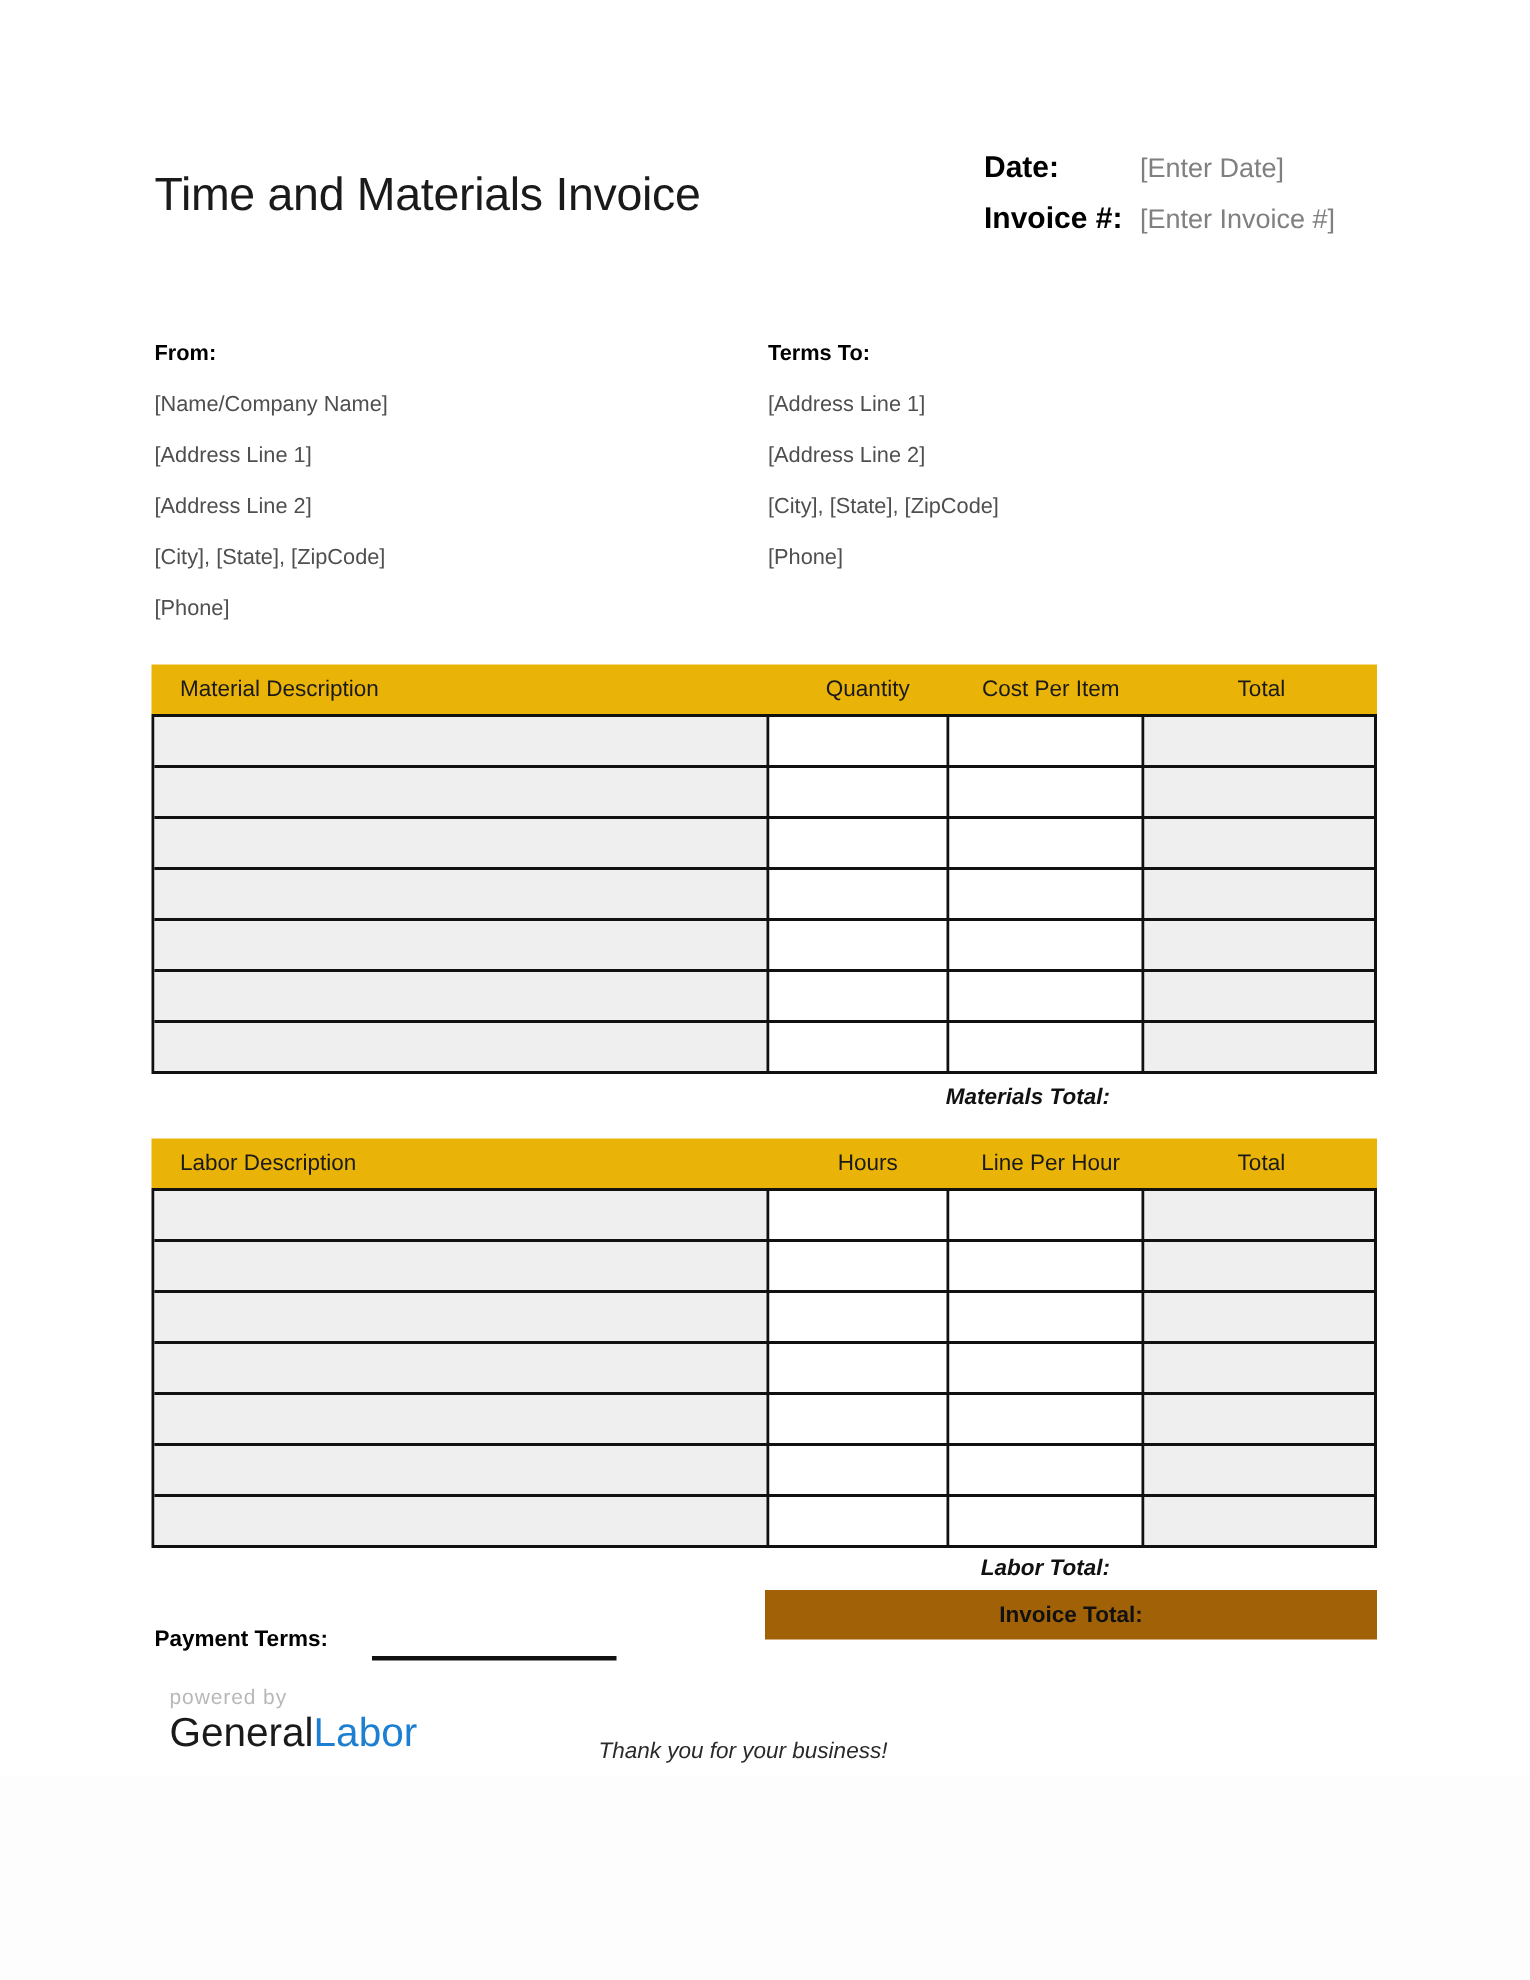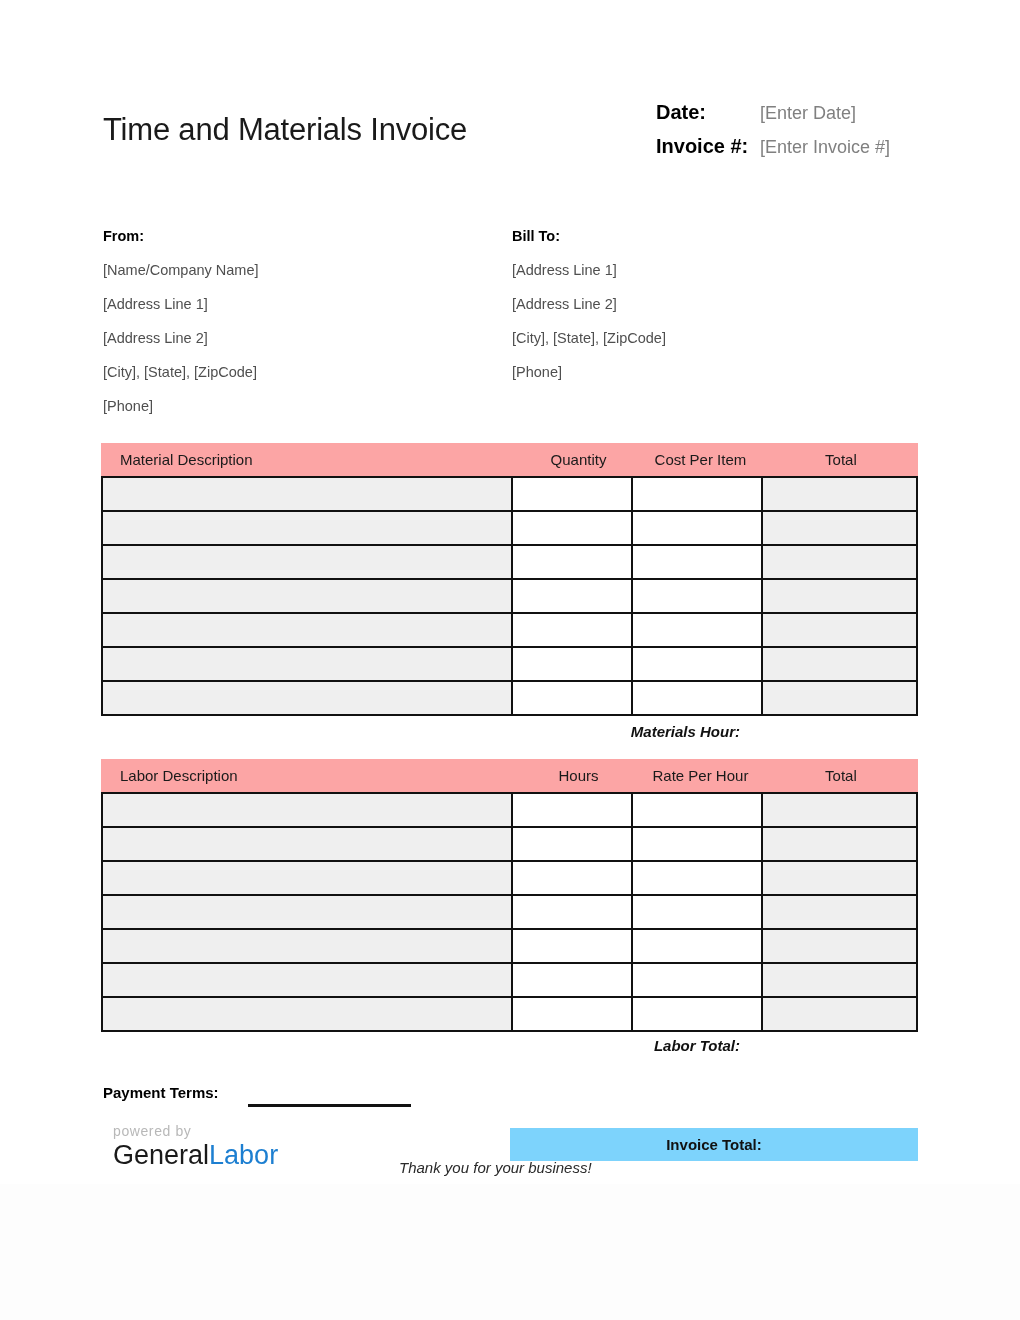--- a/index.html
+++ b/index.html
@@ -88,21 +88,21 @@
   .tbl {
     position: absolute;
     left: 101px;
     width: 817px;
   }
   .tbl.materials { top: 443px; }
   .tbl.labor     { top: 759px; }
 
   .thead {
     display: flex;
-    background: #fca5a5;
+    background: #eab308;
     height: 33px;
     align-items: center;
   }
   .th {
     font-size: 15px;
     color: #1a1a1a;
     font-weight: 400;
     white-space: nowrap;
   }
   .th.desc  { width: 410px; padding-left: 19px; text-align: left; }
@@ -160,24 +160,24 @@
     left: 248px;
     top: 1104px;
     width: 163px;
     height: 0;
     border-bottom: 3px solid #111111;
   }
 
   .invoice-total-band {
     position: absolute;
     left: 510px;
-    top: 1128px;
+    top: 1060px;
     width: 408px;
     height: 33px;
-    background: #7dd3fc;
+    background: #a16207;
     display: flex;
     align-items: center;
     justify-content: center;
   }
   .invoice-total-label {
     font-size: 15px;
     font-weight: bold;
     color: #111;
     white-space: nowrap;
   }
@@ -233,21 +233,21 @@
   <div class="addr from">
     <div class="addr-title">From:</div>
     <div class="addr-line">[Name/Company Name]</div>
     <div class="addr-line">[Address Line 1]</div>
     <div class="addr-line">[Address Line 2]</div>
     <div class="addr-line">[City], [State], [ZipCode]</div>
     <div class="addr-line">[Phone]</div>
   </div>
 
   <div class="addr billto">
-    <div class="addr-title">Bill To:</div>
+    <div class="addr-title">Terms To:</div>
     <div class="addr-line">[Address Line 1]</div>
     <div class="addr-line">[Address Line 2]</div>
     <div class="addr-line">[City], [State], [ZipCode]</div>
     <div class="addr-line">[Phone]</div>
   </div>
 
   <div class="tbl materials">
     <div class="thead">
       <div class="th desc">Material Description</div>
       <div class="th c1">Quantity</div>
@@ -293,27 +293,27 @@
         </div>
         <div class="trow">
           <div class="td desc"></div>
           <div class="td c1"></div>
           <div class="td c2"></div>
           <div class="td c3"></div>
         </div>
       </div>
   </div>
 
-  <div class="subtotal materials">Materials Hour:</div>
+  <div class="subtotal materials">Materials Total:</div>
 
   <div class="tbl labor">
     <div class="thead">
       <div class="th desc">Labor Description</div>
       <div class="th c1">Hours</div>
-      <div class="th c2">Rate Per Hour</div>
+      <div class="th c2">Line Per Hour</div>
       <div class="th c3">Total</div>
     </div>
     <div class="tbody" id="labor-body">
         <div class="trow">
           <div class="td desc"></div>
           <div class="td c1"></div>
           <div class="td c2"></div>
           <div class="td c3"></div>
         </div>
         <div class="trow">

